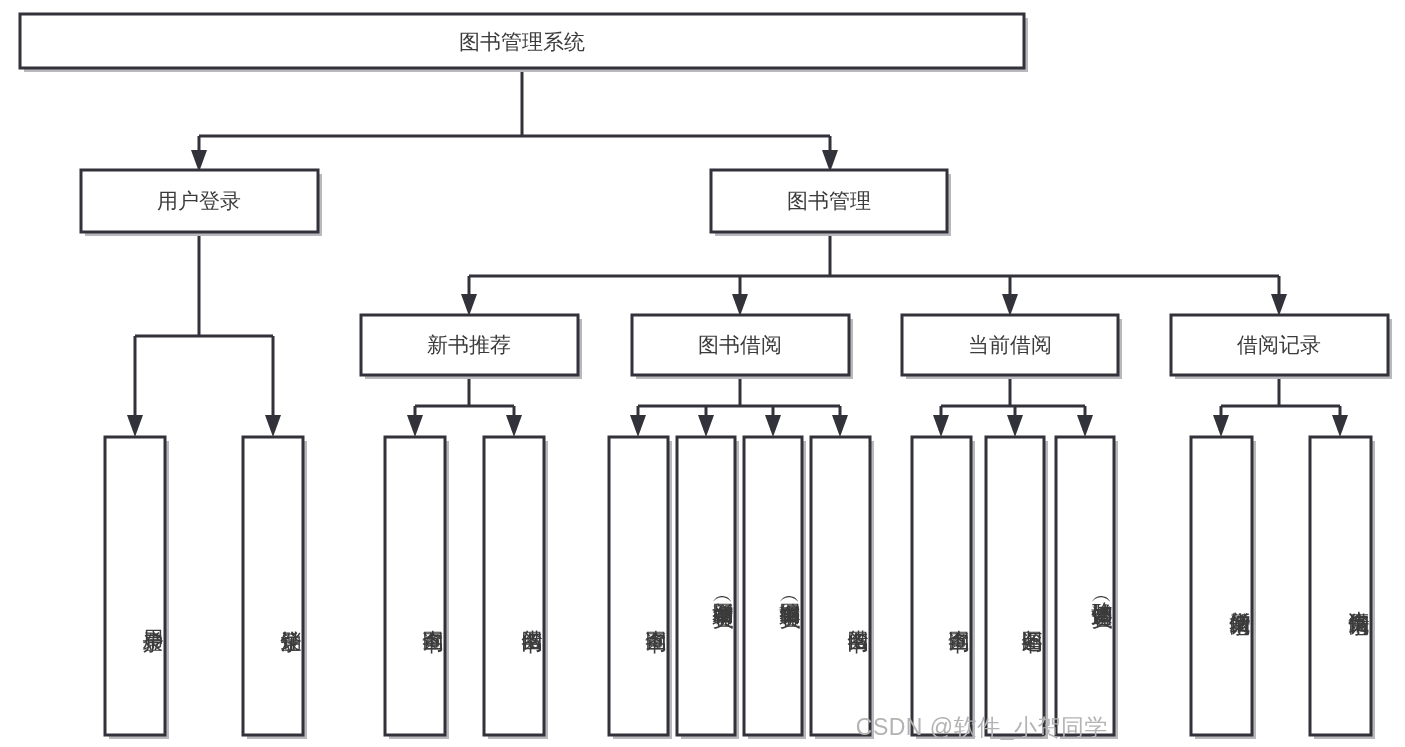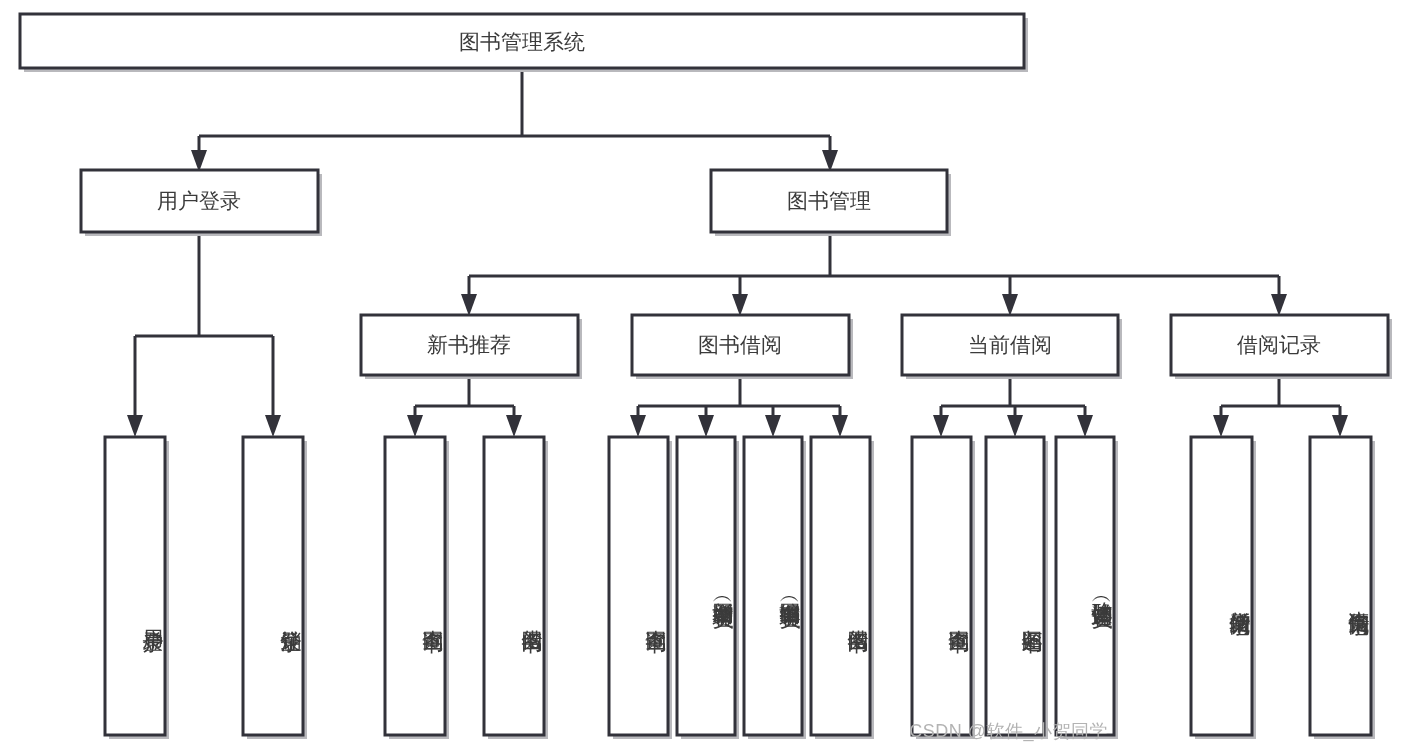--- a/index.html
+++ b/index.html
@@ -68,21 +68,21 @@
     justify-content: center;
     white-space: nowrap;
     pointer-events: none;
     user-select: none;
   }
   .watermark {
     position: absolute;
     right: 10px;
     bottom: 4px;
     font-family: "Liberation Sans", "DejaVu Sans", sans-serif;
-    font-size: 18px;
+    font-size: 23px;
     color: #b3b3b3;
     letter-spacing: 0.5px;
     white-space: nowrap;
     user-select: none;
   }
 </style>
 </head>
 <body>
 
 <div id="diagram-root">

